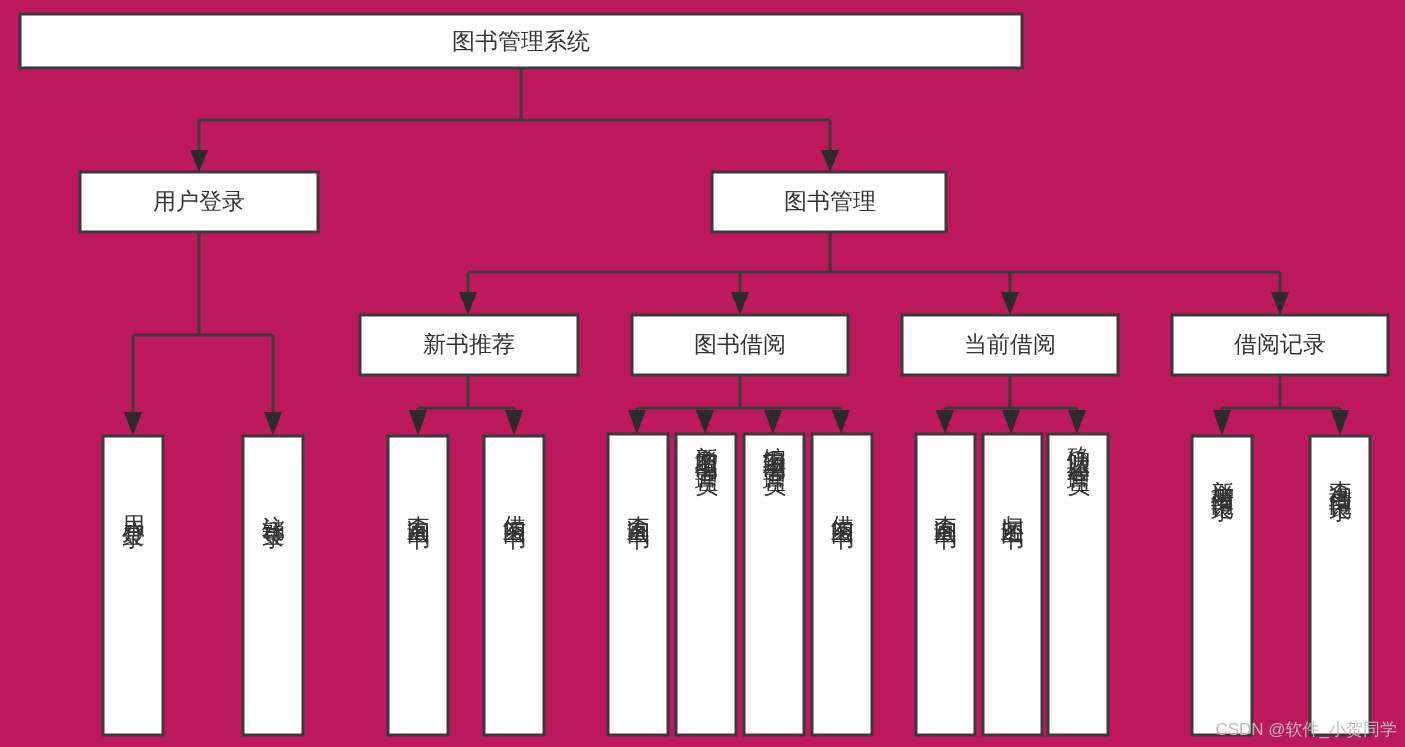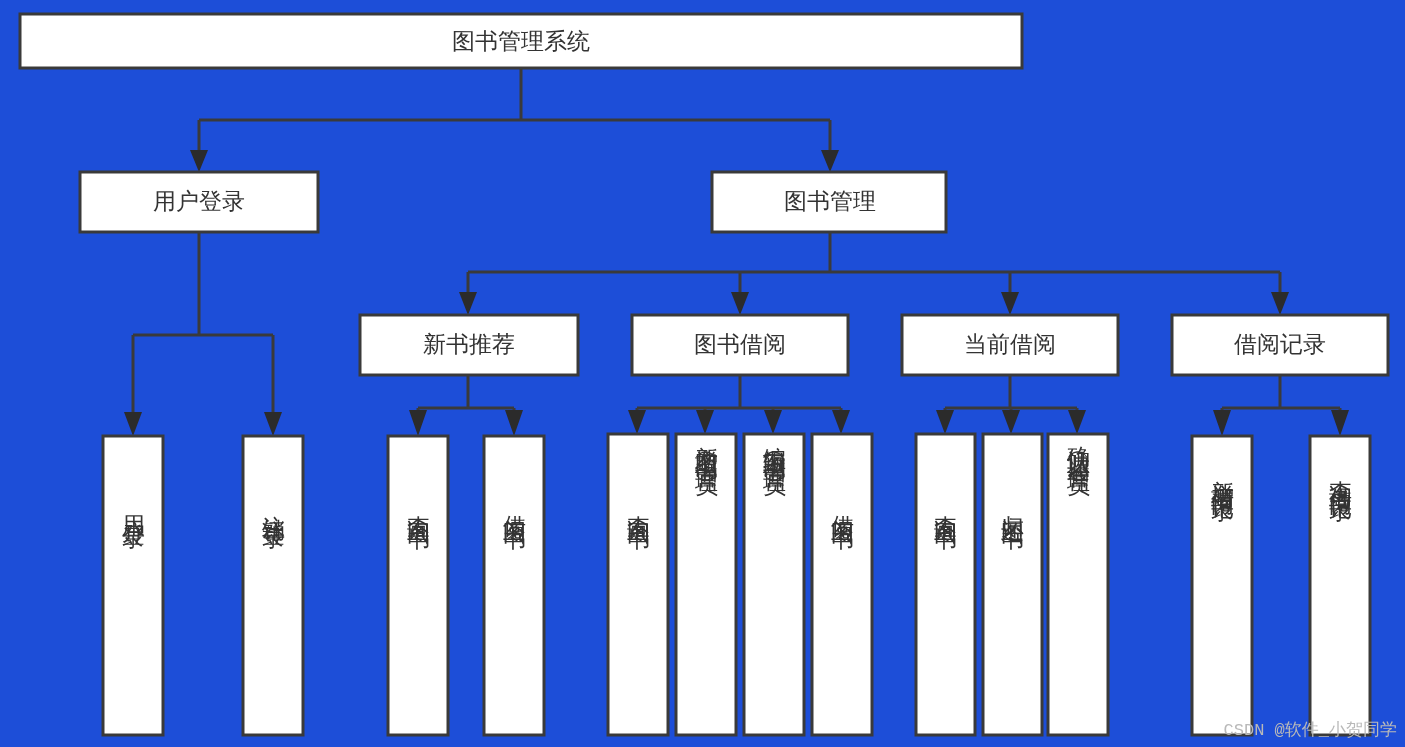--- a/index.html
+++ b/index.html
@@ -4,21 +4,21 @@
 <style>
   html, body {
     margin: 0;
     padding: 0;
     background: #ffffff;
   }
   #page {
     position: relative;
     width: 1405px;
     height: 747px;
-    background: #1d4ed8;
+    background: #be185d;
     overflow: hidden;
     font-family: "Liberation Sans", "DejaVu Sans", sans-serif;
   }
   svg.diagram {
     position: absolute;
     left: 0;
     top: 0;
     width: 1405px;
     height: 747px;
     display: block;
@@ -50,21 +50,21 @@
     fill: none;
   }
   .arrow-head {
     fill: #2b2b2b;
     stroke: none;
   }
   .watermark {
     position: absolute;
     right: 8px;
     bottom: 6px;
-    font-family: Liberation Mono, monospace;
+    font-family: Liberation Sans, sans-serif;
     font-size: 17px;
     color: #b9b9b9;
     white-space: nowrap;
     pointer-events: none;
   }
 </style>
 </head>
 <body>
 
 <div id="page">

